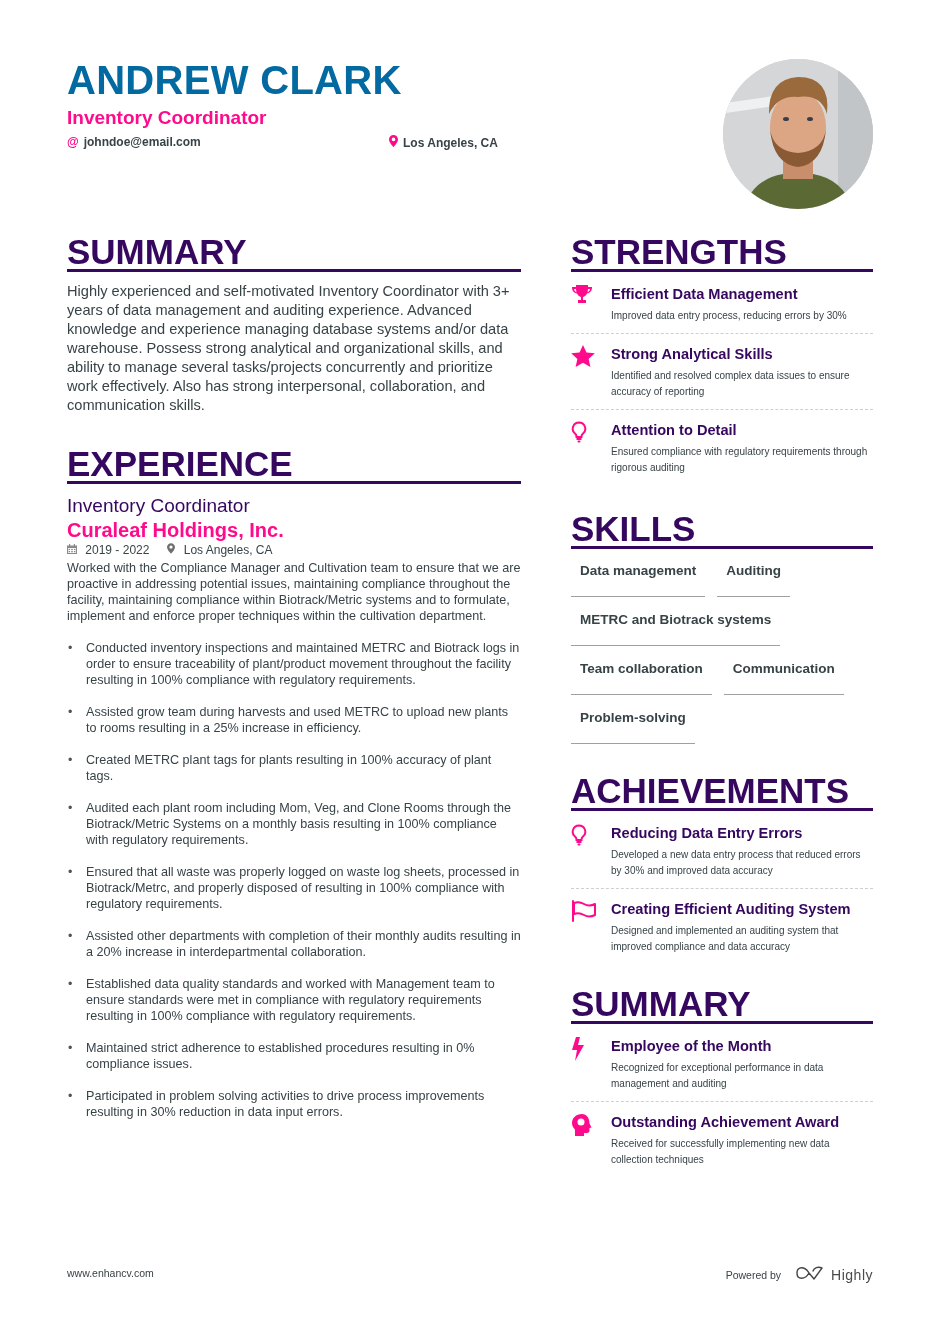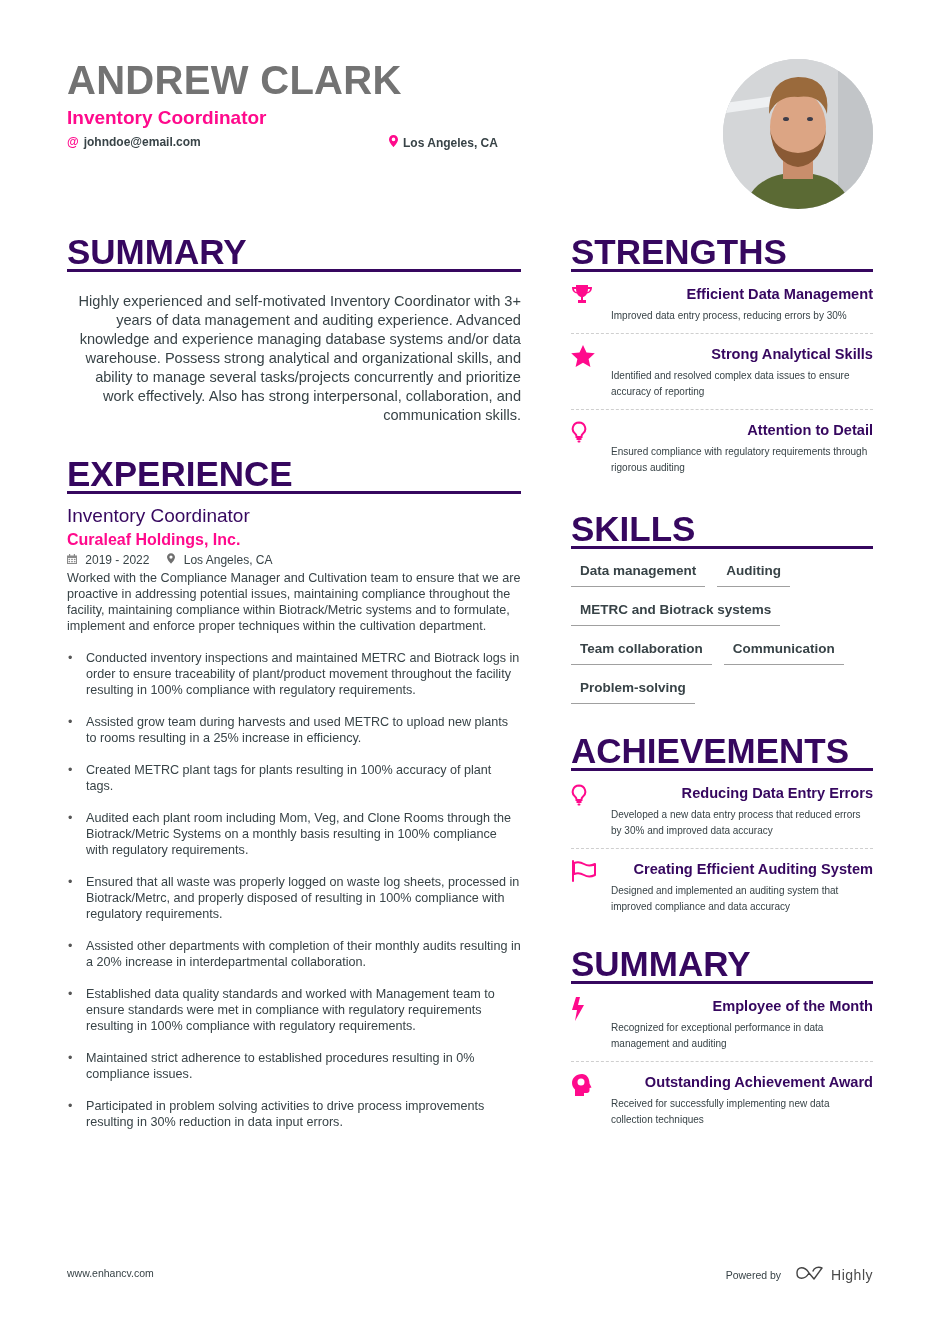--- a/index.html
+++ b/index.html
@@ -1,52 +1,52 @@
 <!DOCTYPE html>
 <html><head>
 <meta charset="utf-8">
 <style>
   * { box-sizing: border-box; margin: 0; padding: 0; }
   html, body { width: 940px; height: 1330px; background: #ffffff; }
   body { position: relative; font-family: "Liberation Sans", "DejaVu Sans", sans-serif; color: #384347; overflow: hidden; }
 
   .header { position: absolute; left: 67px; top: 56px; width: 620px; }
-  .name { font-size: 40px; font-weight: bold; color: #737373; line-height: 48px; letter-spacing: 0.3px; }
+  .name { font-size: 40px; font-weight: bold; color: #0369a1; line-height: 48px; letter-spacing: 0.3px; }
   .role { font-size: 19px; font-weight: bold; color: #ff0a8c; line-height: 24px; margin-top: 2px; }
   .contacts { position: relative; height: 18px; margin-top: 5px; font-size: 12px; font-weight: bold; color: #384347; }
   .contact { position: absolute; top: 0; display: flex; align-items: center; gap: 5px; }
   .contact .ic { color: #ff0a8c; font-size: 12px; }
 
   .photo { position: absolute; left: 723px; top: 59px; width: 150px; height: 150px; border-radius: 50%; overflow: hidden; background: #cfd2d6; }
 
   .col-left { position: absolute; left: 67px; top: 236px; width: 454px; }
   .col-right { position: absolute; left: 571px; top: 236px; width: 302px; }
 
   .sec-title { font-size: 35px; font-weight: bold; color: #36075f; line-height: 32px; padding-bottom: 0; border-bottom: 3px solid #36075f; height: 36px; }
-  .summary-text { font-size: 14.6px; line-height: 19px; color: #384347; margin-top: 20px; text-align: right; }
+  .summary-text { font-size: 14.6px; line-height: 19px; color: #384347; margin-top: 10px; }
 
   .exp { margin-top: 33px; }
   .job-title { font-size: 19px; color: #36075f; line-height: 24px; margin-top: 10px; }
-  .company { font-size: 16px; font-weight: bold; color: #ff0a8c; line-height: 20px; margin-top: 2px; }
+  .company { font-size: 20px; font-weight: bold; color: #ff0a8c; line-height: 20px; margin-top: 2px; }
   .meta { display: flex; gap: 18px; font-size: 12px; color: #384347; line-height: 16px; margin-top: 2px; }
   .meta span.ic { color: #777; margin-right: 5px; }
   .desc { font-size: 12.6px; line-height: 16px; color: #384347; margin-top: 2px; }
   .bullets { list-style: none; margin-top: 2px; }
   .bullets li { position: relative; padding-left: 19px; font-size: 12.6px; line-height: 16px; color: #384347; margin-top: 16px; }
   .bullets li::before { content: "•"; position: absolute; left: 1px; top: 0; color: #555; }
 
   .item { display: flex; padding: 10px 0 9px 0; border-bottom: 1px dashed #cfcfcf; }
   .item:last-child { border-bottom: none; }
   .item .icon-wrap { width: 40px; flex: none; padding-top: 1px; color: #ff0a8c; }
   .item .body { flex: 1; }
-  .item .t { font-size: 14.6px; font-weight: bold; color: #36075f; line-height: 20px; text-align: right; }
+  .item .t { font-size: 14.6px; font-weight: bold; color: #36075f; line-height: 20px; }
   .item .d { font-size: 10px; line-height: 16px; color: #384347; margin-top: 4px; }
 
   .skills { display: flex; flex-wrap: wrap; gap: 0 12px; margin-top: 8px; }
-  .skill { font-size: 13.5px; font-weight: bold; color: #384347; padding: 4px 9px 6px 9px; border-bottom: 1px solid #a0a0a0; margin-bottom: 9px; line-height: 19px; }
+  .skill { font-size: 13.5px; font-weight: bold; color: #384347; padding: 4px 9px 16px 9px; border-bottom: 1px solid #a0a0a0; margin-bottom: 9px; line-height: 19px; }
 
   .footer { position: absolute; top: 1265px; left: 67px; width: 806px; height: 16px; font-size: 10.5px; color: #384347; }
   .footer .left { position: absolute; left: 0; top: 2px; }
   .footer .right { position: absolute; right: 0; top: 0; display: flex; align-items: center; gap: 14px; }
   .brand { display: flex; align-items: center; gap: 6px; font-size: 14px; color: #4a4a4a; letter-spacing: 0.5px; }
 </style>
 </head>
 <body>
 
 <div class="header">

